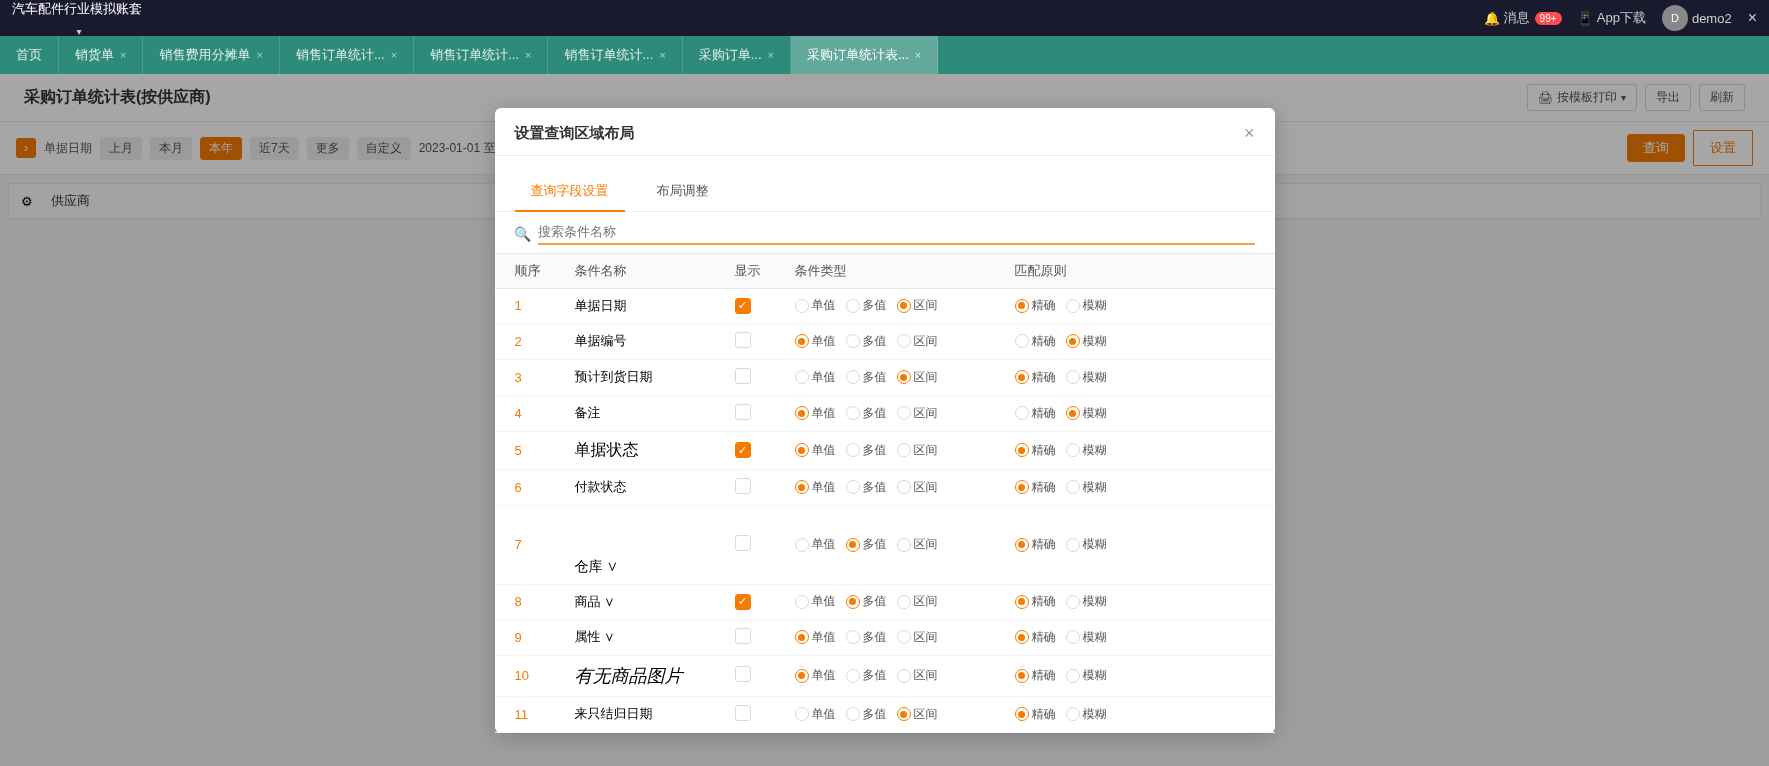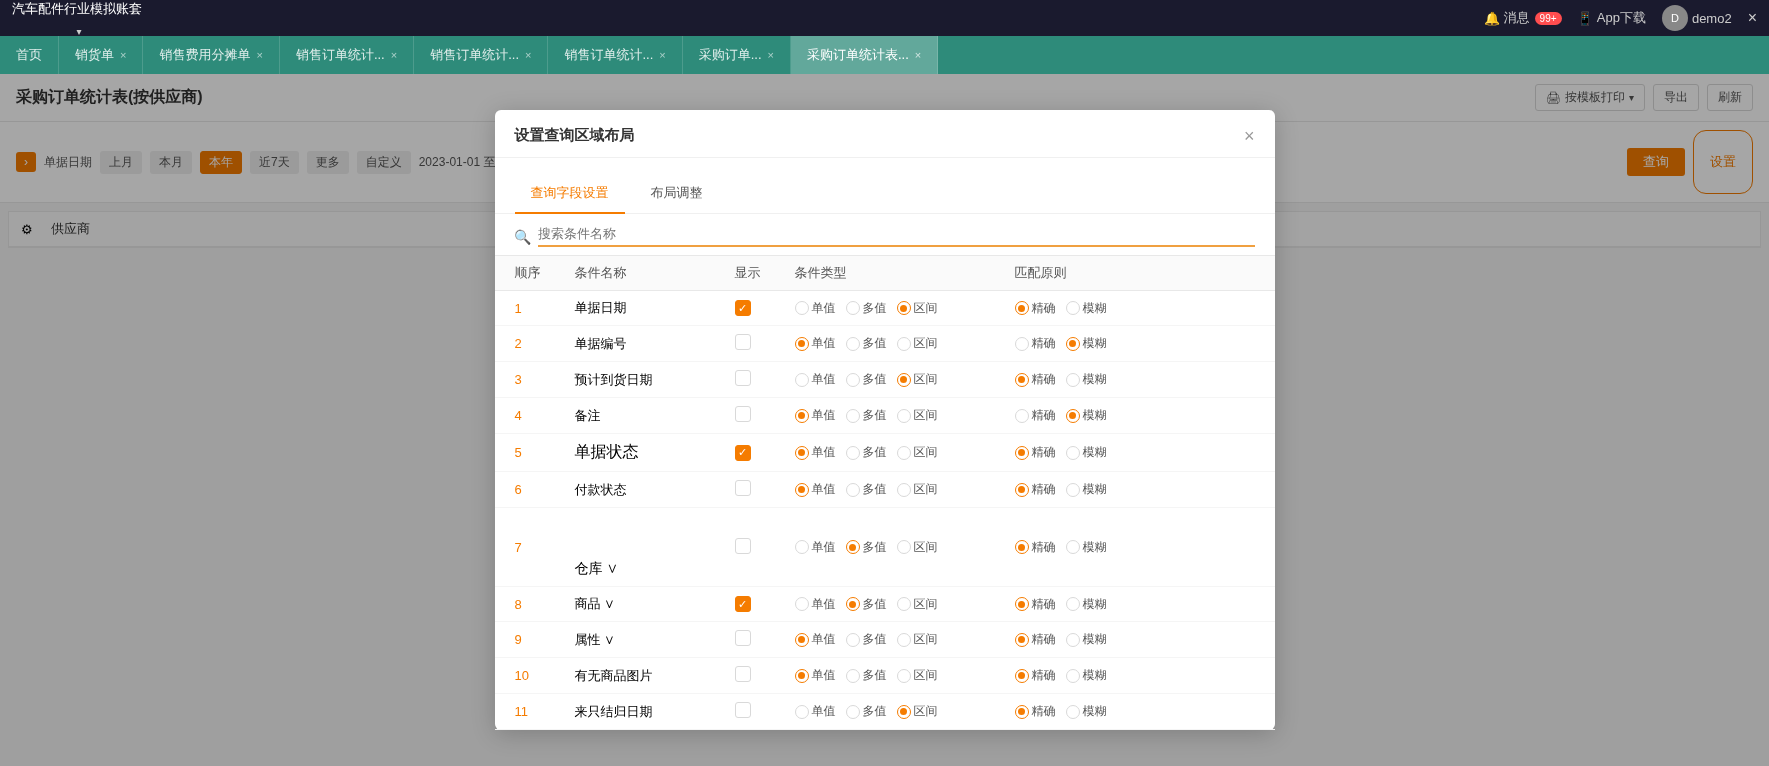--- a/index.html
+++ b/index.html
@@ -61,21 +61,21 @@
     
     .main-content {
       height: calc(766px - 36px - 38px);
       background: #f5f5f5;
       position: relative;
     }
 
     
     .page-header {
       background: #fff;
-      padding: 10px 16px;
+      padding: 10px 24px;
       display: flex;
       align-items: center;
       justify-content: space-between;
       border-bottom: 1px solid #e8e8e8;
     }
     .page-title { font-size: 16px; font-weight: bold; color: #333; }
     .page-actions { display: flex; align-items: center; gap: 8px; }
     .btn-print {
       border: 1px solid #d9d9d9; background: #fff;
       padding: 4px 10px; border-radius: 3px; cursor: pointer;
@@ -108,21 +108,21 @@
     }
     .date-btn.active { background: #f57c00; color: #fff; border-color: #f57c00; }
     .date-range { font-size: 12px; color: #555; }
     .btn-query {
       background: #f57c00; color: #fff; border: none;
       padding: 5px 16px; border-radius: 3px; cursor: pointer;
       font-size: 13px; margin-left: auto;
     }
     .btn-set {
       background: #fff; color: #f57c00; border: 1px solid #f57c00;
-      padding: 22px 16px; border-radius: 13px; cursor: pointer; font-size: 13px;
+      padding: 8px 16px; border-radius: 1px; cursor: pointer; font-size: 13px;
     }
 
     
     .table-area {
       background: #fff;
       margin: 8px;
       border: 1px solid #e8e8e8;
     }
     .table-header-row {
       display: flex; align-items: center;
@@ -155,21 +155,21 @@
       display: flex; align-items: center; justify-content: space-between;
     }
     .dialog-title { font-size: 15px; font-weight: bold; color: #333; }
     .dialog-close {
       cursor: pointer; font-size: 18px; color: #999;
       background: none; border: none; line-height: 1;
     }
     .dialog-tabs {
       display: flex; padding: 0 20px;
       border-bottom: 1px solid #f0f0f0;
-      gap: 10px;
+      gap: 16px;
       margin-top: 16px;
     }
     .dialog-tab {
       padding: 10px 16px;
       cursor: pointer;
       font-size: 13px;
       color: #555;
       border-bottom: 2px solid transparent;
       margin-bottom: -1px;
     }
@@ -643,21 +643,21 @@
                   <span>精确</span>
                 </div>
                 <div class="radio-item">
                   <div class="radio-circle"></div>
                   <span>模糊</span>
                 </div>
               </div>
             </div>
             <div class="dt-row">
               <div style="color: rgb(245, 124, 0);">10</div>
-              <div style="font-size: 13px;">有无商品图片</div>
+              <div style="font-size: 18px; font-style: italic;">有无商品图片</div>
               <div><div class="checkbox-custom"></div></div>
               <div class="radio-group">
                 <div class="radio-item">
                   <div class="radio-circle selected"></div>
                   <span>单值</span>
                 </div>
                 <div class="radio-item">
                   <div class="radio-circle"></div>
                   <span>多值</span>
                 </div>

